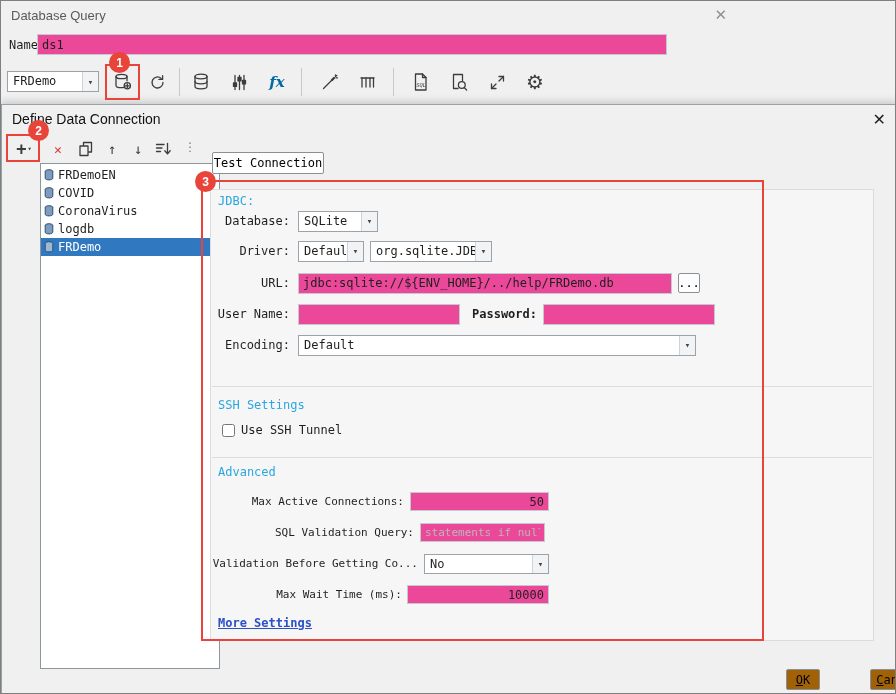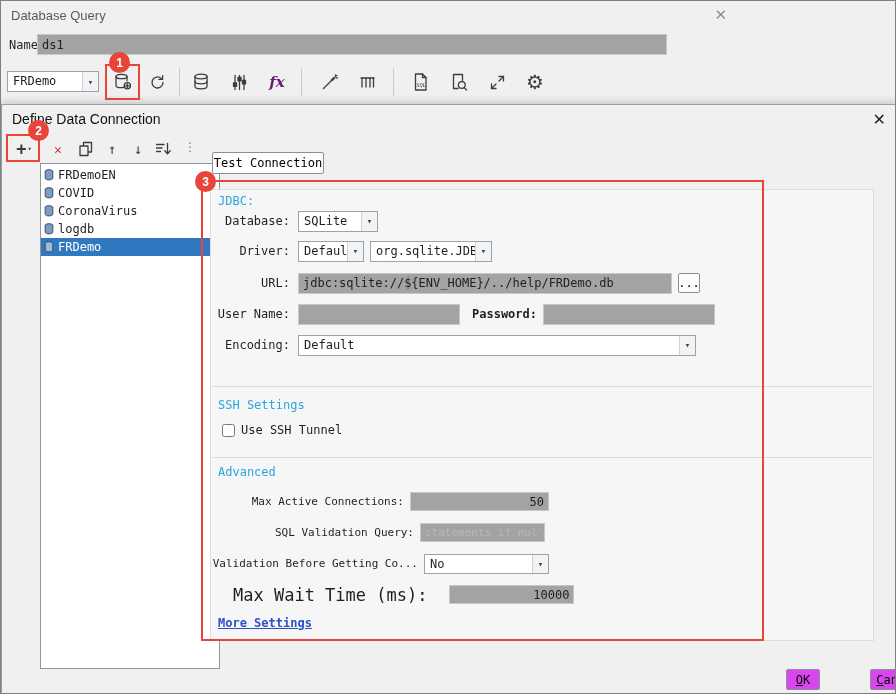--- a/index.html
+++ b/index.html
@@ -7,51 +7,51 @@
   .stage{position:relative;width:896px;height:694px;background:#f0f0f0;border:1px solid #7f7f7f;
          font-family:"DejaVu Sans Mono",monospace;font-size:12px;color:#1f1f1f;overflow:hidden}
   .abs{position:absolute}
   .titlebar{display:flex;align-items:center;justify-content:space-between;padding:0 10px;
             font-family:"Liberation Sans",sans-serif}
   .win-title{font-size:13px;color:#5a5a5a}
   .dlg-title{font-size:14px;color:#111}
   .close{cursor:default;font-size:14px;font-family:"DejaVu Sans",sans-serif}
   .close.gray{color:#909090;font-size:15px}
   .close.dark{color:#222;font-size:16px}
-  .input{background:#a3a3a3;border:1px solid #c3c9cf;height:21px;padding:1px 4px;font:inherit;color:#1f1f1f}
+  .input{background:#ec4899;border:1px solid #c3c9cf;height:21px;padding:1px 4px;font:inherit;color:#1f1f1f}
   .input::placeholder{color:#b8b8b8}
   .num{text-align:right}
   .select{background:#fff;border:1px solid #9aa2aa;height:21px;display:flex;align-items:stretch}
   .select .val{flex:1;padding:2px 5px;white-space:nowrap;overflow:hidden}
   .select .chev{width:16px;display:flex;align-items:center;justify-content:center;color:#444;
                 font-size:9px;border-left:1px solid #cdd3d8;background:#f2f3f4}
   .toolbtn{display:flex;align-items:center;justify-content:center;width:28px;height:28px}
   .sep{width:1px;background:#c9c9c9}
   .list{background:#fff;border:1px solid #8f979e;overflow:hidden;padding-top:2px}
   .list-item{display:flex;align-items:center;gap:4px;height:18px;padding:0 3px;white-space:nowrap}
   .list-item.selected{background:#3079c0;color:#fff}
   .section-label{color:#2aa7de}
   .group{background:#f6f6f6;border:1px solid #dcdcdc}
   .hline{height:1px;background:#dcdcdc}
   .row{display:flex;align-items:center}
   .row .lbl{text-align:right;margin-right:8px;white-space:nowrap}
   .btn{display:flex;align-items:center;justify-content:center;background:#fdfdfd;border:1px solid #8a9097;
        height:22px;font:inherit;border-radius:2px}
-  .btn-accel{display:inline-block;text-align:center;line-height:19px;background:#d946ef;
+  .btn-accel{display:inline-block;text-align:center;line-height:19px;background:#a16207;
              border:1px solid #8a9097;height:21px;font:inherit;border-radius:2px}
   .btn-accel::first-letter{text-decoration:underline}
   .link{color:#2b50c8;text-decoration:underline;font-weight:bold}
   .ann-box{border:2px solid #e8443a;pointer-events:none;z-index:50}
   .badge{width:21px;height:21px;border-radius:50%;background:#e8443a;color:#fff;display:flex;align-items:center;
          justify-content:center;font-family:"Liberation Sans",sans-serif;font-size:12px;font-weight:bold;
          pointer-events:none;z-index:51}
   svg.icon{stroke:#3c3c3c;fill:none;stroke-width:1.3;stroke-linecap:round;stroke-linejoin:round}
   .glyph{color:#3c3c3c;line-height:1}
   .dialog{background:#f0f0f0;border:1px solid #98a0a8;box-shadow:0 -2px 8px rgba(0,0,0,.18)}
-  .fxtext{font-family:"DejaVu Serif",serif;font-style:italic;font-weight:bold;font-size:15px;color:#701a75}
+  .fxtext{font-family:"DejaVu Serif",serif;font-style:italic;font-weight:bold;font-size:15px;color:#0369a1}
 </style>
 </head>
 <body>
 
 <div class="stage">
 
   <div class="abs titlebar" style="left:0;top:0;width:736px;height:28px;">
     <span class="win-title">Database Query</span>
     <span class="close gray">✕</span>
   </div>
@@ -295,22 +295,22 @@
 
     <div class="abs row" style="left:210px;top:448px;width:337px;height:21px;">
       <span class="lbl" style="flex:1;font-size:11px;margin-right:6px;">Validation Before Getting Co...</span>
       <div class="select" style="width:125px;height:20px;">
         <span class="val">No</span>
         <span class="chev">▾</span>
       </div>
     </div>
 
     <div class="abs row" style="left:210px;top:479px;width:337px;height:21px;">
-      <span class="lbl" style="flex:1;font-size:17px;margin-right:22px;padding-left:21px;">Max Wait Time (ms):</span>
-      <input class="input num" style="width: 125px; height: 19px;" value="10000">
+      <span class="lbl" style="flex:1;font-size:11px;margin-right:5px;padding-left:21px;">Max Wait Time (ms):</span>
+      <input class="input num" style="width: 142px; height: 19px;" value="10000">
     </div>
 
     <a class="abs link" style="left:216px;top:511px;">More Settings</a>
 
     <button class="abs btn-accel" style="left:784px;top:564px;width:34px;">OK</button>
     <button class="abs btn-accel" style="left:826px;top:564px;width:56px;margin-left:42px;">Cancel</button>
   </div>
 
   <div class="abs ann-box" style="left:104px;top:63px;width:35px;height:36px;"></div>
   <div class="abs badge" style="left:108px;top:51px;">1</div>

